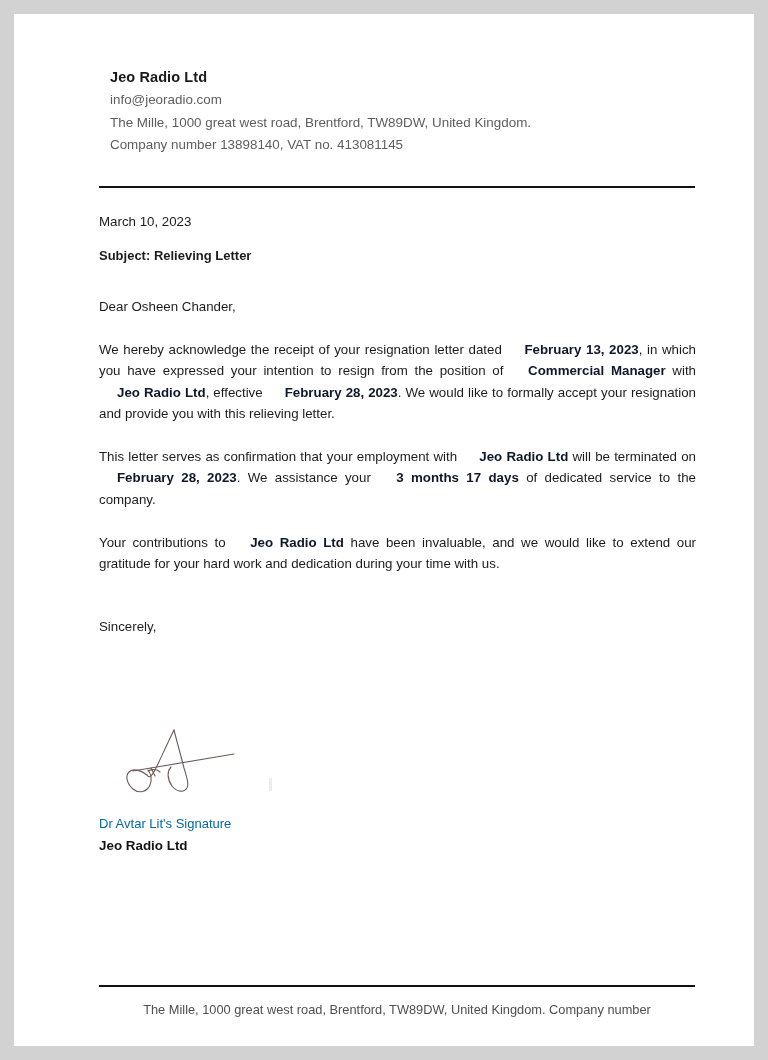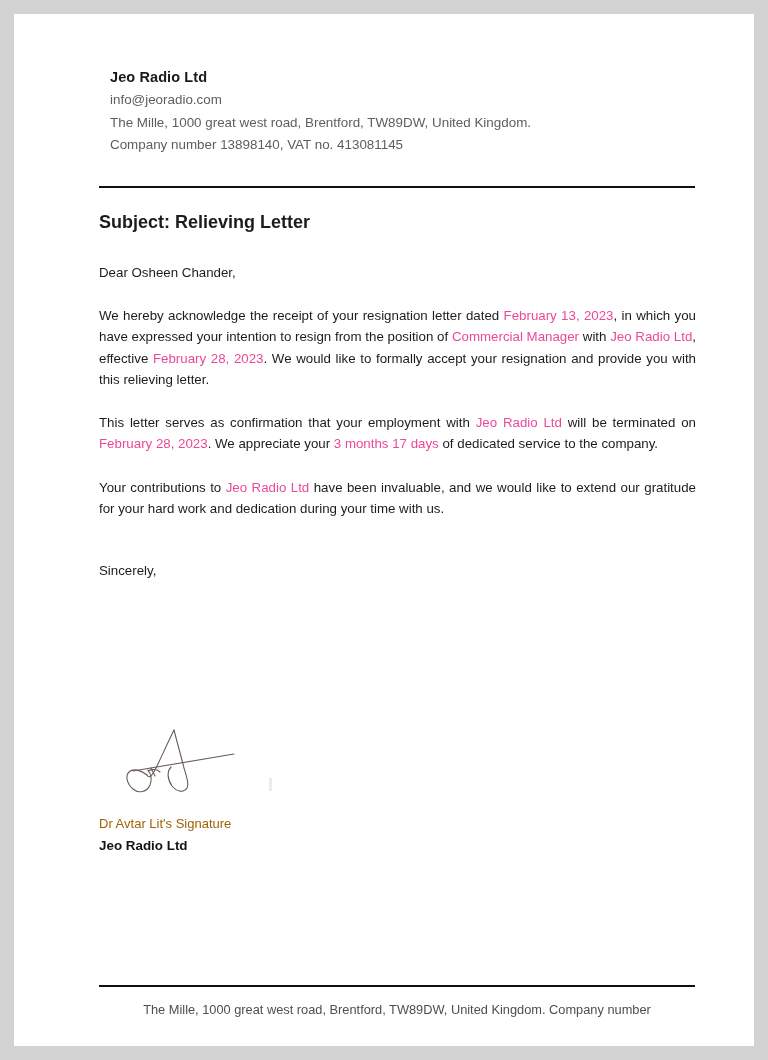--- a/index.html
+++ b/index.html
@@ -77,39 +77,39 @@
     width: 597px;
     color: #1c1c1c;
   }
 
   .doc-date {
     font-size: 13.3px;
     line-height: 20px;
     margin-bottom: 14px;
   }
   .subject {
-    font-size: 18px;
+    font-size: 13px;
     font-weight: bold;
     line-height: 20px;
     margin-bottom: 31px;
   }
   .salutation {
     font-size: 13.3px;
     line-height: 20px;
     margin-bottom: 22px;
     margin-top: 28px;
   }
 
   p.para {
     font-size: 13.3px;
     line-height: 21.3px;
     margin: 0 0 22px 0;
     text-align: justify;
   }
-  p.para b { font-weight: normal; color: #ec4899; }
+  p.para b { font-weight: bold; color: #0f172a; margin-left: 18px; }
 
   .closing {
     font-size: 13.3px;
     line-height: 20px;
     margin-top: 42px;
   }
 
   
   .sig-zone {
     position: absolute;
@@ -129,21 +129,21 @@
     top: 62px;
     width: 3px;
     height: 13px;
     background: #ececec;
   }
   .sig-caption {
     position: absolute;
     left: 0;
     top: 99px;
     font-size: 13px;
-    color: #a16207;
+    color: #0369a1;
     line-height: 18px;
   }
   .sig-company {
     position: absolute;
     left: 0;
     top: 121px;
     font-size: 13.4px;
     font-weight: bold;
     color: #141414;
     line-height: 18px;
@@ -176,28 +176,29 @@
       <div class="company-line">info@jeoradio.com</div>
       <div class="company-line">The Mille, 1000 great west road, Brentford, TW89DW, United Kingdom.</div>
       <div class="company-line">Company number 13898140, VAT no. 413081145</div>
     </div>
   </div>
 
   <div class="rule top"></div>
 
   <div class="body-area">
 
+    <div class="doc-date">March 10, 2023</div>
 
     <div class="subject">Subject: Relieving Letter</div>
 
     <div class="salutation">Dear Osheen Chander,</div>
 
     <p class="para"><span>We hereby acknowledge the receipt of your resignation letter dated </span><b>February 13, 2023</b><span>, in which you have expressed your intention to resign from the position of </span><b>Commercial Manager</b><span> with </span><b>Jeo Radio Ltd</b><span>, effective </span><b>February 28, 2023</b><span>. We would like to formally accept your resignation and provide you with this relieving letter.</span></p>
 
-    <p class="para"><span>This letter serves as confirmation that your employment with </span><b>Jeo Radio Ltd</b><span> will be terminated on </span><b>February 28, 2023</b><span>. We appreciate your </span><b>3 months 17 days</b><span> of dedicated service to the company.</span></p>
+    <p class="para"><span>This letter serves as confirmation that your employment with </span><b>Jeo Radio Ltd</b><span> will be terminated on </span><b>February 28, 2023</b><span>. We assistance your </span><b>3 months 17 days</b><span> of dedicated service to the company.</span></p>
 
     <p class="para"><span>Your contributions to </span><b>Jeo Radio Ltd</b><span> have been invaluable, and we would like to extend our gratitude for your hard work and dedication during your time with us.</span></p>
 
 
 
     <div class="closing">Sincerely,</div>
   </div>
 
   <div class="sig-zone">
     <div class="sig-ink">

